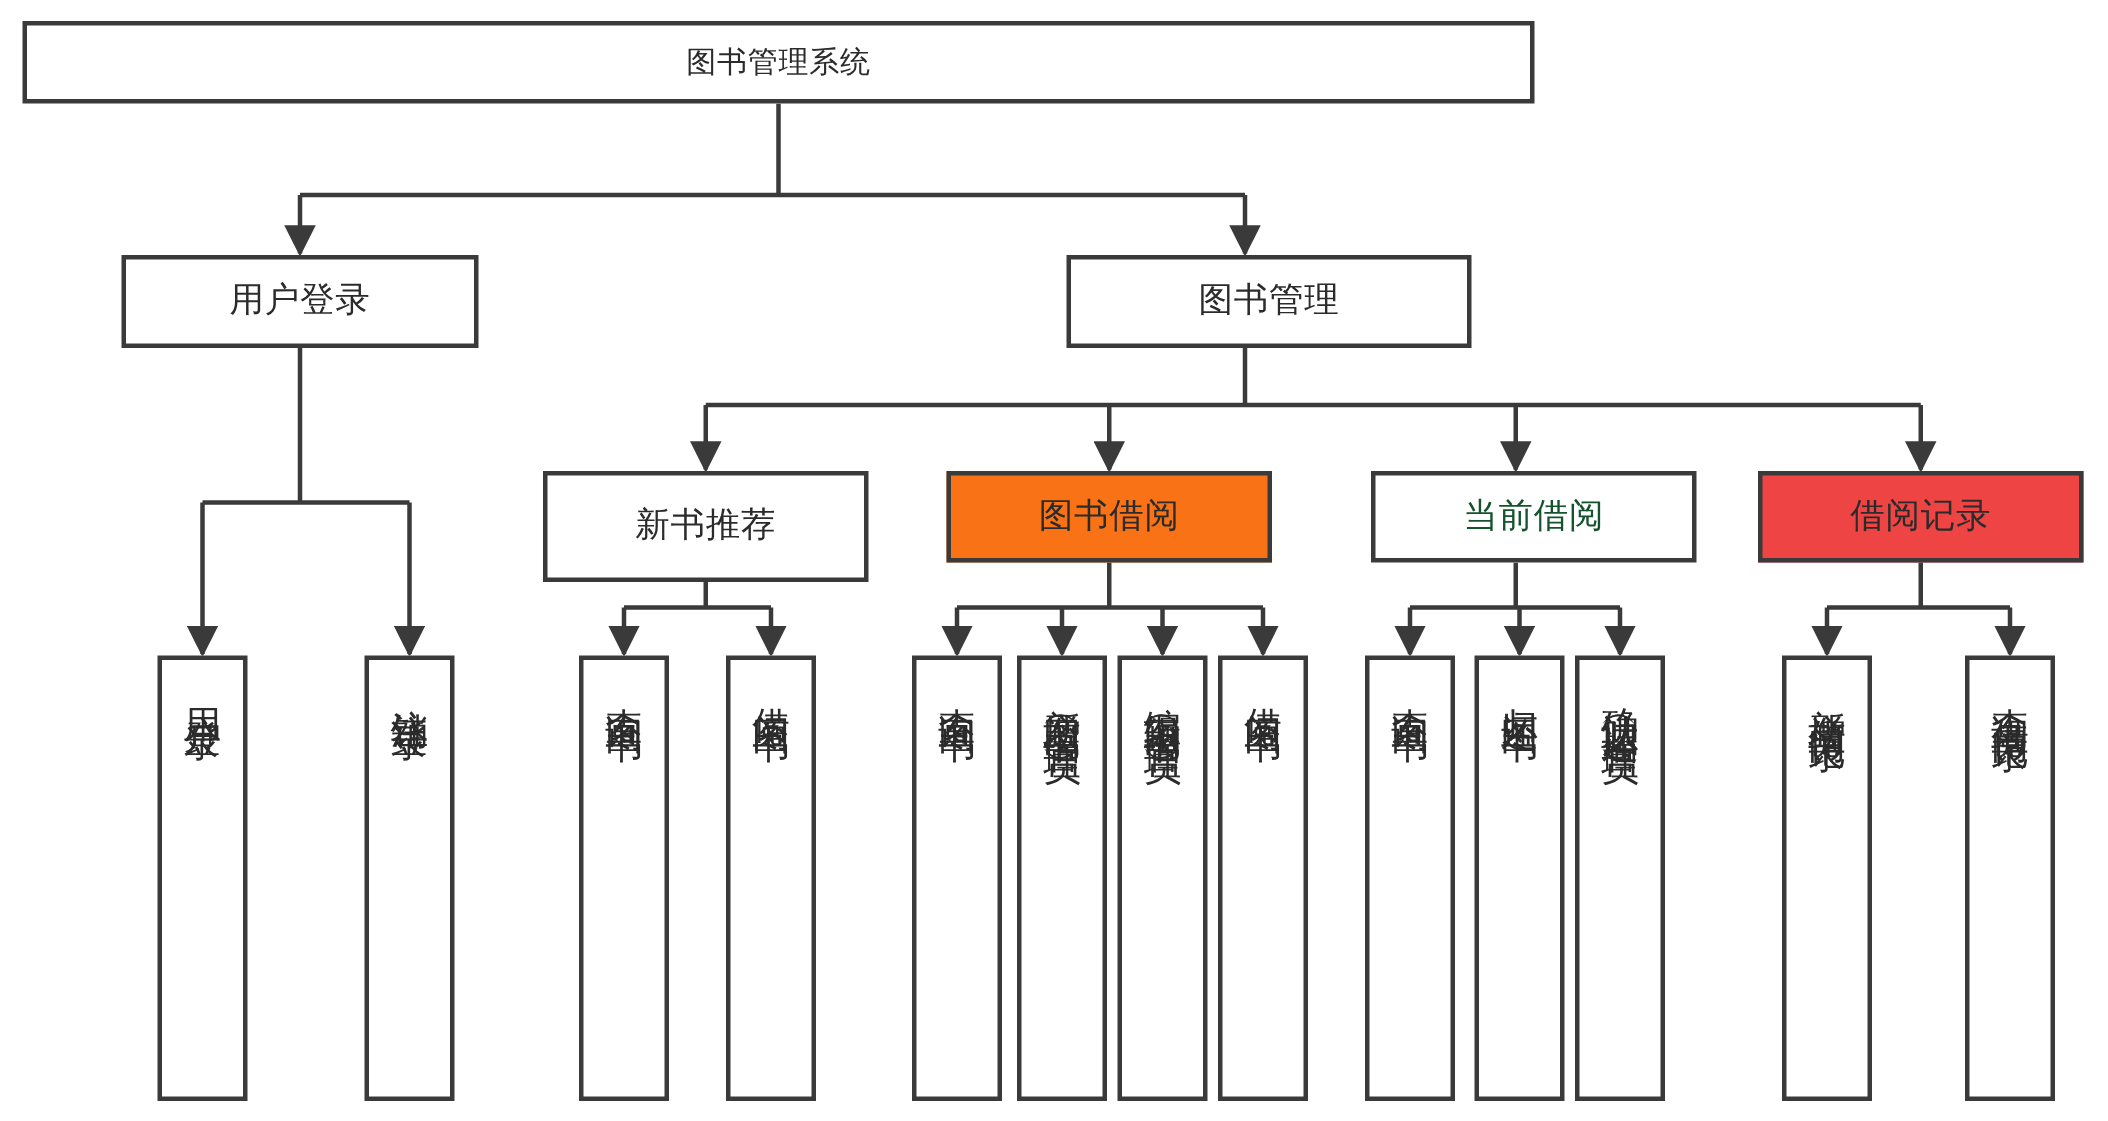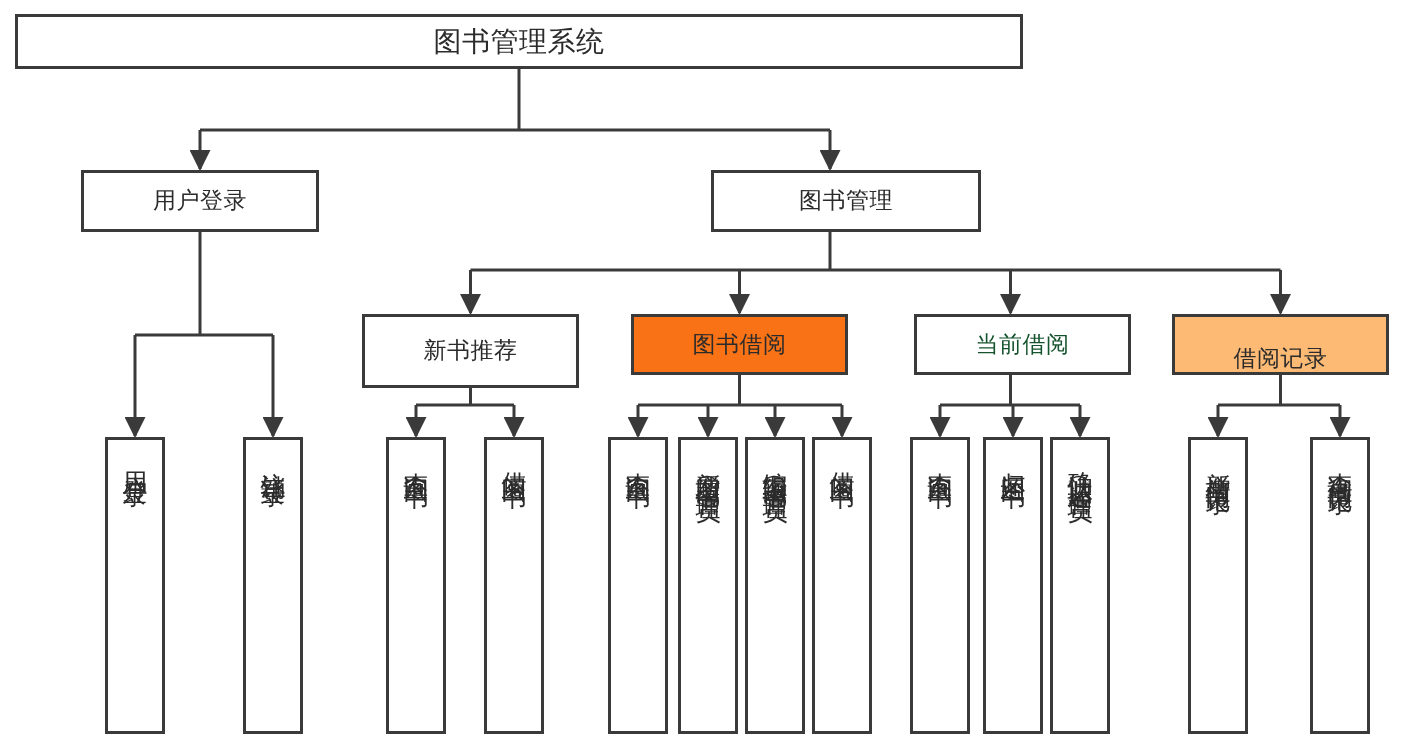--- a/index.html
+++ b/index.html
@@ -41,21 +41,21 @@
     text-align: center;
     line-height: 1.12;
     letter-spacing: 0.5px;
   }
   
   .node.horiz .node-label {
     font-size: 23px;
     white-space: nowrap;
   }
   .node.root .node-label {
-    font-size: 28px;
+    font-size: 20px;
   }
   
   .node.vert {
     align-items: flex-start;
     padding-top: 12px;
   }
   .node.vert .node-label {
     writing-mode: vertical-rl;
     text-orientation: upright;
     font-size: 25px;
@@ -132,21 +132,21 @@
       </div>
       <div class="node horiz" style="left: 362px; top: 314px; width: 217px; height: 74px; border-color: rgb(58, 58, 58); background: rgb(255, 255, 255); color: rgb(43, 43, 43);">
         <span class="node-label">新书推荐</span>
       </div>
       <div class="node horiz" style="left: 631px; top: 314px; width: 217px; height: 61px; border-color: rgb(58, 58, 58); background: #f97316; color: rgb(43, 43, 43);">
         <span class="node-label">图书借阅</span>
       </div>
       <div class="node horiz" style="left: 902px; top: 314px; width: 217px; height: 61px; border-color: rgb(58, 58, 58); background: rgb(255, 255, 255); color: #14532d; margin-left: 12px;">
         <span class="node-label">当前借阅</span>
       </div>
-      <div class="node horiz" style="left: 1172px; top: 314px; width: 217px; height: 61px; border-color: rgb(58, 58, 58); background: #fdba74; color: rgb(43, 43, 43); align-items: flex-end;">
+      <div class="node horiz" style="left: 1172px; top: 314px; width: 217px; height: 61px; border-color: rgb(58, 58, 58); background: #ef4444; color: rgb(43, 43, 43);">
         <span class="node-label">借阅记录</span>
       </div>
       <div class="node vert" style="left: 105px; top: 437px; width: 60px; height: 297px; border-color: rgb(58, 58, 58); background: rgb(255, 255, 255); color: rgb(43, 43, 43);">
         <span class="node-label">用户登录</span>
       </div>
       <div class="node vert" style="left: 243px; top: 437px; width: 60px; height: 297px; border-color: rgb(58, 58, 58); background: rgb(255, 255, 255); color: rgb(43, 43, 43);">
         <span class="node-label">注销登录</span>
       </div>
       <div class="node vert" style="left: 386px; top: 437px; width: 60px; height: 297px; border-color: rgb(58, 58, 58); background: rgb(255, 255, 255); color: rgb(43, 43, 43);">
         <span class="node-label">查询图书</span>

